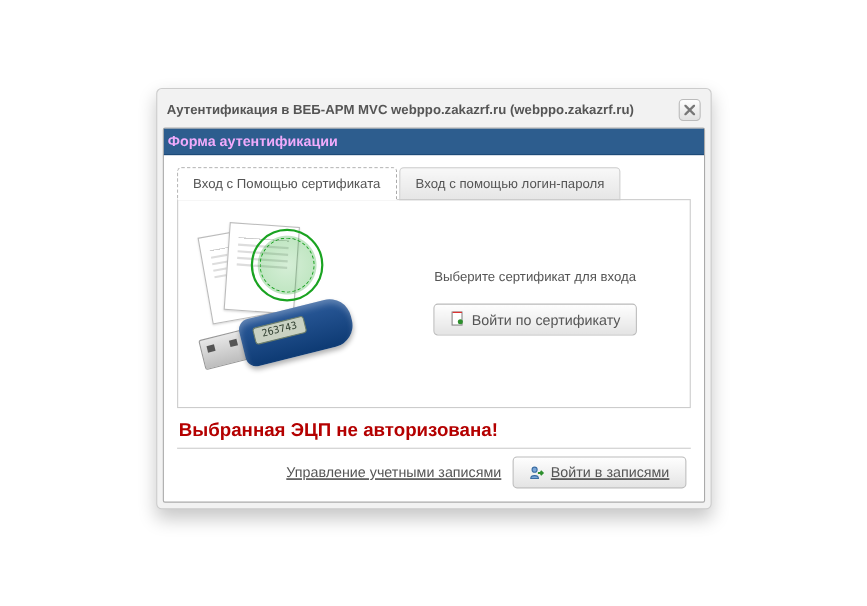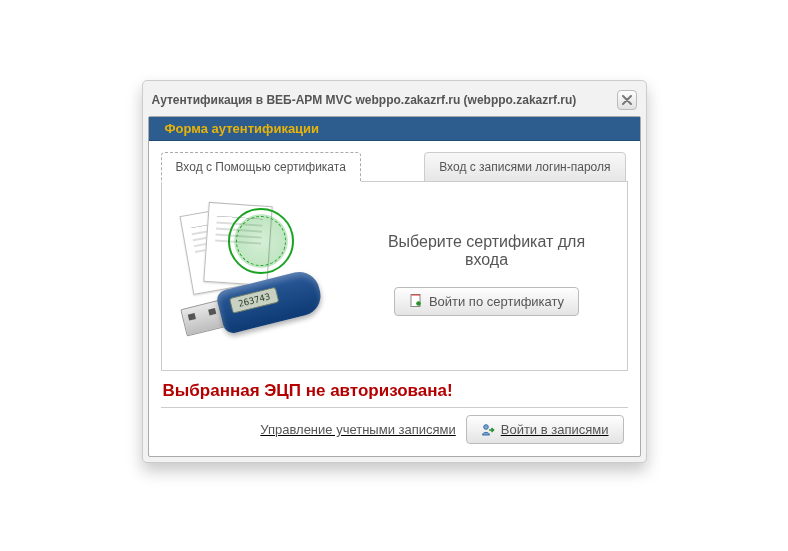--- a/index.html
+++ b/index.html
@@ -37,28 +37,28 @@
       cursor: pointer;
     }
     .close-btn svg { width: 10px; height: 10px; }
     .inner {
       border: 1px solid #aaa;
       background: #fff;
       border-radius: 2px;
     }
     .section-hdr {
       background: #2d5d8e;
-      color: #eab308;
+      color: #f0abfc;
       font-size: 13px;
       font-weight: bold;
-      padding: 4px 16px;
+      padding: 4px 4px;
       border-bottom: 1px solid #1d4a77;
     }
     .content { padding: 10px 12px 8px 12px; }
-    .tabs { display: flex; justify-content: space-between; }
+    .tabs { display: flex; }
     .tab {
       padding: 7px 14px;
       font-size: 12px;
       color: #555;
       border: 1px solid #ccc;
       background: linear-gradient(#f8f8f8,#e6e6e6);
       border-top-left-radius: 4px;
       border-top-right-radius: 4px;
       margin-right: 2px;
       cursor: pointer;
@@ -123,21 +123,21 @@
       background: linear-gradient(#e7e7e7,#bdbdbd); border:1px solid #999;
       border-radius:2px;
     }
     .usb-plug::before,.usb-plug::after{
       content:""; position:absolute; width:7px; height:6px; background:#555; top:6px;
     }
     .usb-plug::before{ left:5px; }
     .usb-plug::after{ right:5px; }
     .cert-right { flex: 1; text-align: center; }
     .cert-prompt {
-      font-size: 16px; color: #555; margin-bottom: 18px;
+      font-size: 12px; color: #555; margin-bottom: 18px;
     }
     .btn {
       display: inline-flex; align-items: center; gap: 6px;
       padding: 6px 14px; font-size: 13px; color: #555;
       background: linear-gradient(#fefefe,#e4e4e4);
       border: 1px solid #bbb; border-radius: 4px; cursor: pointer;
     }
     .btn .ico { width: 14px; height: 14px; }
     .error-msg {
       color: #b40000; font-size: 17px; font-weight: bold; padding: 10px 2px 6px 2px;
@@ -161,21 +161,21 @@
         </svg>
     </div>
   </div>
 
   <div class="inner">
     <div class="section-hdr">Форма аутентификации</div>
 
     <div class="content">
       <div class="tabs">
         <div class="tab active">Вход с Помощью сертификата</div>
-        <div class="tab">Вход с записями логин-пароля</div>
+        <div class="tab">Вход с помощью логин-пароля</div>
       </div>
 
       <div class="tab-body">
         <div class="cert-illustration">
           <div class="paper p1"></div>
           <div class="paper p2"></div>
           <div class="seal"></div>
           <div class="usb">
             <div class="usb-plug"></div>
             <div class="usb-body"></div>

